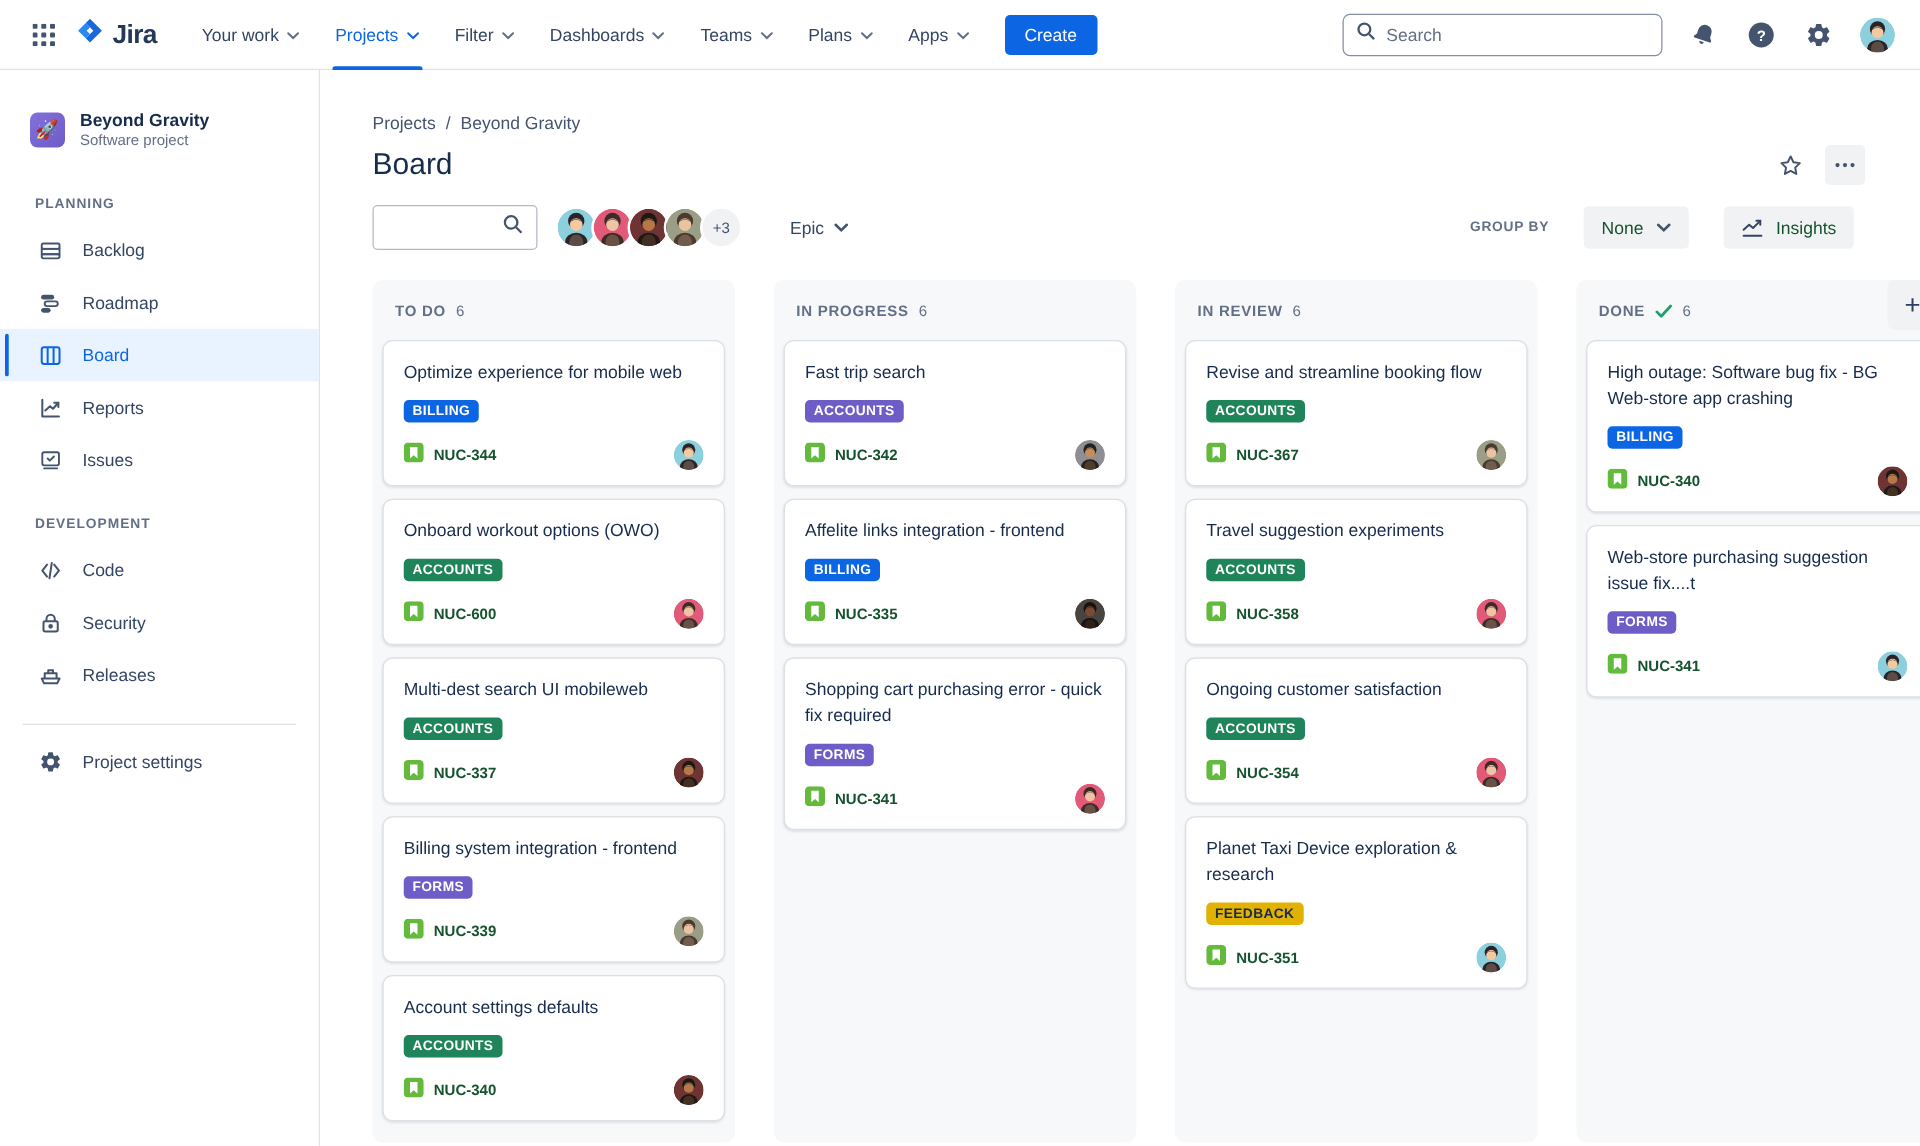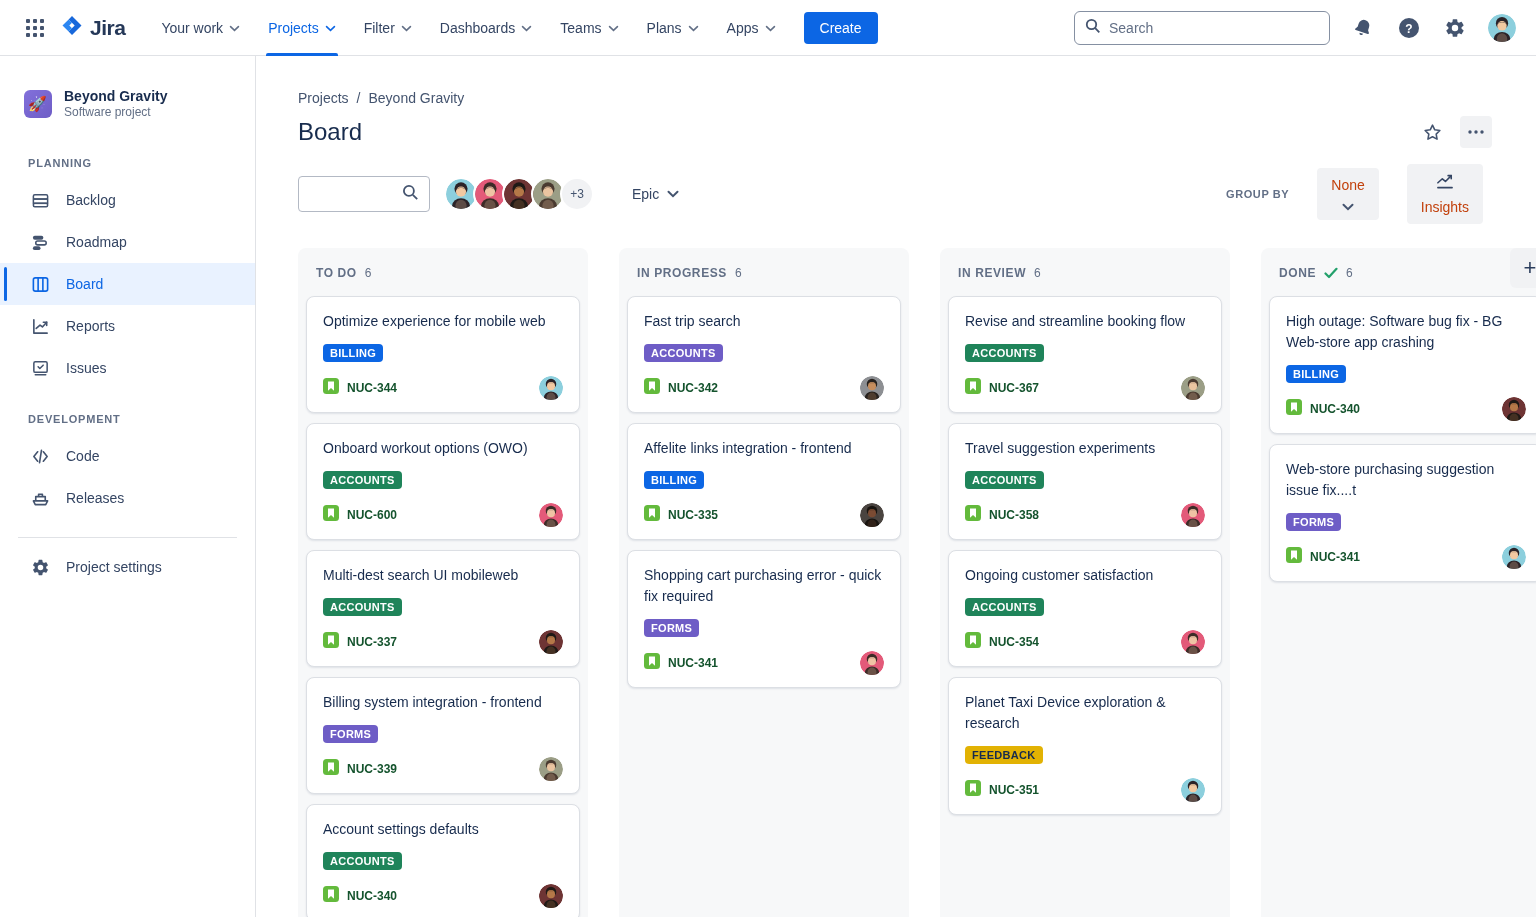--- a/index.html
+++ b/index.html
@@ -73,22 +73,22 @@
     margin-left:-5px; overflow:hidden; cursor:pointer; }
   .avatar-stack .av:first-child { margin-left:0; }
   .overflow-chip { width:34px; height:34px; border-radius:50%; background:#F1F2F4;
     color:#44546F; font-size:12px; display:flex; align-items:center; justify-content:center;
     margin-left:-5px; border:2px solid #fff; cursor:pointer; }
   .epic-dd { display:flex; align-items:center; gap:8px; margin-left:30px; font-size:14px;
     font-weight:500; color:#344563; cursor:pointer; padding:8px; border-radius:4px; }
   .toolbar-right { margin-left:auto; display:flex; align-items:center; gap:28px; }
   .groupby-label { font-size:11px; font-weight:700; letter-spacing:0.6px; color:#626F86; }
   .soft-btn { display:flex; align-items:center; gap:10px; background:#F1F2F4; border:none;
-    border-radius:4px; padding:9px 14px; font-size:14px; font-weight:500; color:#c2410c;
-    cursor:pointer; font-family:"Liberation Sans", sans-serif;flex-direction:column; }
+    border-radius:4px; padding:9px 14px; font-size:14px; font-weight:500; color:#14532d;
+    cursor:pointer; font-family:"Liberation Sans", sans-serif; }
 
   
   .board { display:flex; gap:31px; margin-top:24px; position:relative; }
   .column { width:290px; flex:0 0 290px; background:#F7F8F9; border-radius:8px;
     height:690px; overflow:hidden; }
   .col-header { display:flex; align-items:center; gap:8px; padding:18px 16px 12px 18px;
     font-size:12px; font-weight:600; letter-spacing:0.6px; color:#626F86; }
   .col-count { font-weight:400; }
   .col-cards { padding:4px 8px 8px 8px; }
   .card { background:#fff; border:1px solid #DCDFE4; border-radius:8px;
@@ -284,20 +284,30 @@
         <div class="side-section-title">DEVELOPMENT</div>
         <div class="side-item">
           <span class="si-icon">
             <svg width="19" height="19" viewBox="0 0 20 20" fill="none" stroke="currentColor" stroke-width="1.7" stroke-linecap="round" stroke-linejoin="round">
               <path d="M7 5 L3 10 L7 15"></path>
               <path d="M13 5 L17 10 L13 15"></path>
               <path d="M11 3.5 L9 16.5"></path>
             </svg>
           </span>
           <span>Code</span>
+        </div>
+        <div class="side-item">
+          <span class="si-icon">
+            <svg width="19" height="19" viewBox="0 0 20 20" fill="none" stroke="currentColor" stroke-width="1.7">
+              <rect x="4" y="8.5" width="12" height="8.5" rx="1.5"></rect>
+              <path d="M6.5 8.5 V6.5 a3.5 3.5 0 0 1 7 0 V8.5"></path>
+              <circle cx="10" cy="12.7" r="1.1" fill="currentColor"></circle>
+            </svg>
+          </span>
+          <span>Security</span>
         </div>
         <div class="side-item">
           <span class="si-icon">
             <svg width="19" height="19" viewBox="0 0 20 20" fill="none" stroke="currentColor" stroke-width="1.7" stroke-linejoin="round">
               <path d="M2.5 12.5 H17.5 L15.5 16.5 H4.5 Z"></path>
               <path d="M5 12.5 V8 H15 V12.5"></path>
               <path d="M8 8 V5.5 H12 V8"></path>
             </svg>
           </span>
           <span>Releases</span>

